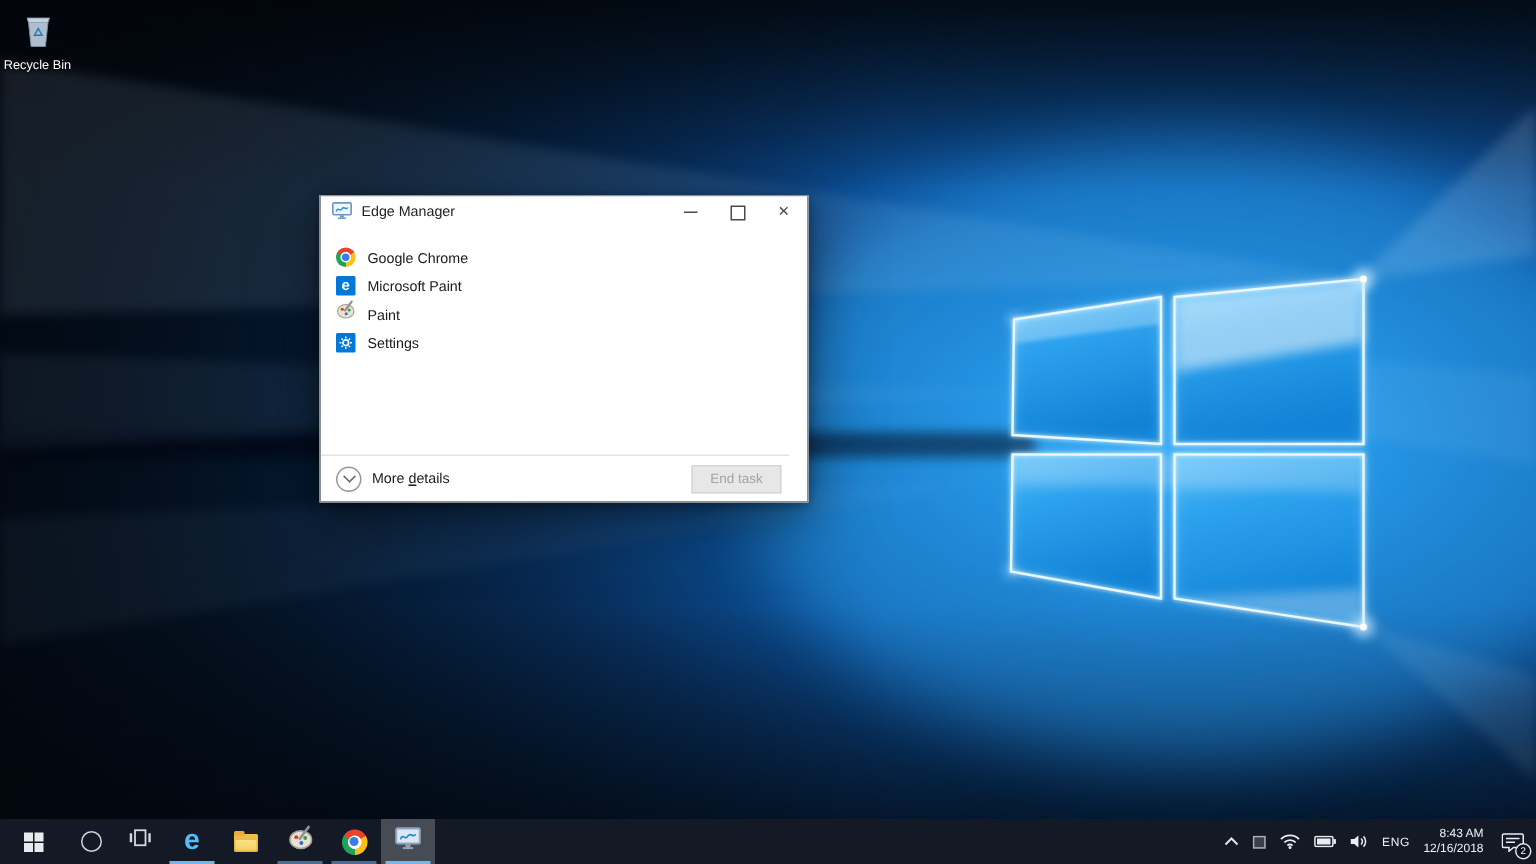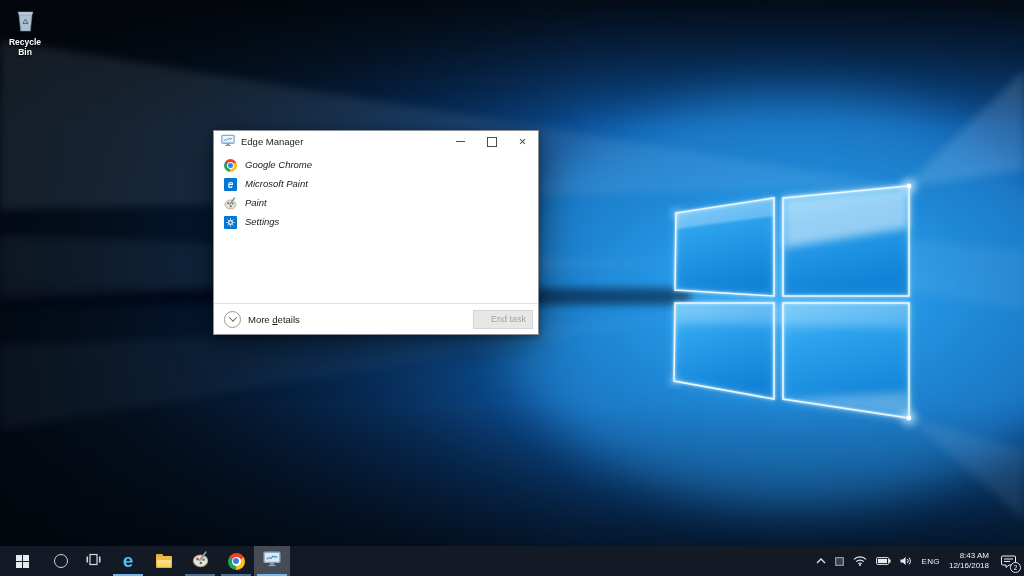--- a/index.html
+++ b/index.html
@@ -3,45 +3,45 @@
 <meta charset="utf-8">
 <style>
   html,body{margin:0;padding:0;background:#000;}
   .screen{position:relative;width:1024px;height:576px;overflow:hidden;
           font-family:"Liberation Sans",sans-serif;background:#04080f;}
   .wallpaper{position:absolute;inset:0;}
 
   
   .desktop-icon{position:absolute;left:2px;top:7px;width:46px;text-align:center;cursor:default;}
   .desktop-icon .label{display:block;margin-top:1px;font-size:8.5px;color:#fff;
-                       text-shadow:0 1px 2px rgba(0,0,0,.9);font-weight:bold;}
+                       text-shadow:0 1px 2px rgba(0,0,0,.9);}
 
   
   .window{position:absolute;left:213px;top:130px;width:324px;height:203px;background:#fff;
           border:1px solid #8a9099;box-shadow:0 10px 36px rgba(0,0,0,.5),0 2px 8px rgba(0,0,0,.35);
           font-size:9.5px;color:#1a1a1a;}
   .titlebar{display:flex;align-items:center;height:21px;padding-left:7px;gap:6px;background:#fff;}
   .titlebar .title{font-size:9.5px;color:#222;}
   .controls{margin-left:auto;display:flex;height:100%;}
   .ctrl{width:31px;height:100%;display:flex;align-items:center;justify-content:center;color:#4a4a4a;}
   .glyph-min{width:9px;height:1px;background:#4a4a4a;}
   .glyph-max{width:8px;height:8px;border:1px solid #4a4a4a;}
   .glyph-close{font-size:9.5px;line-height:9px;color:#4a4a4a;}
   .app-list{position:absolute;top:21px;left:0;right:0;bottom:30px;padding-top:7px;}
-  .app-row{display:flex;align-items:flex-start;height:19px;padding-left:10px;gap:8px;font-style:italic;}
-  .footer{position:absolute;left:0;right:0;bottom:0;height:30px;border-top:1px solid #e2e2e2;
+  .app-row{display:flex;align-items:flex-end;height:19px;padding-left:10px;gap:8px;}
+  .footer{position:absolute;left:0;right:12px;bottom:0;height:30px;border-top:1px solid #e2e2e2;
           display:flex;align-items:center;padding:0 5px 0 10px;background:#fff;}
   .chev-circle{width:15px;height:15px;border:1px solid #979797;border-radius:50%;
                display:flex;align-items:center;justify-content:center;}
   .chev-down{width:5px;height:5px;border-right:1px solid #666;border-bottom:1px solid #666;
              transform:rotate(45deg) translate(-1px,-1px);}
   .md-label{margin-left:7px;}
   .md-label .key{text-decoration:underline;}
   .end-task{margin-left:auto;width:60px;height:19px;background:#e7e7e7;border:1px solid #d5d5d5;
-            color:#a3a3a3;font-size:9px;font-family:"Liberation Sans",sans-serif;text-align:right;}
+            color:#a3a3a3;font-size:9px;font-family:"Liberation Sans",sans-serif;}
 
   
   .ic{display:inline-block;position:relative;flex:none;}
   .ic-chrome{width:13px;height:13px;border-radius:50%;
      background:conic-gradient(from 60deg,#fbc116 0 120deg,#1ea45a 0 240deg,#e8432d 0 360deg);}
   .ic-chrome i{position:absolute;inset:3.1px;border-radius:50%;background:#fff;}
   .ic-chrome i b{position:absolute;inset:1.1px;border-radius:50%;background:#3a7de8;}
   .ic-bluesq{width:13px;height:13px;background:#0078d7;border-radius:1px;color:#fff;
      display:flex;align-items:center;justify-content:center;font-weight:bold;font-size:10px;line-height:10px;}
   .tb-edge-e{font-size:19px;font-weight:bold;color:#54bdf7;line-height:18px;}

